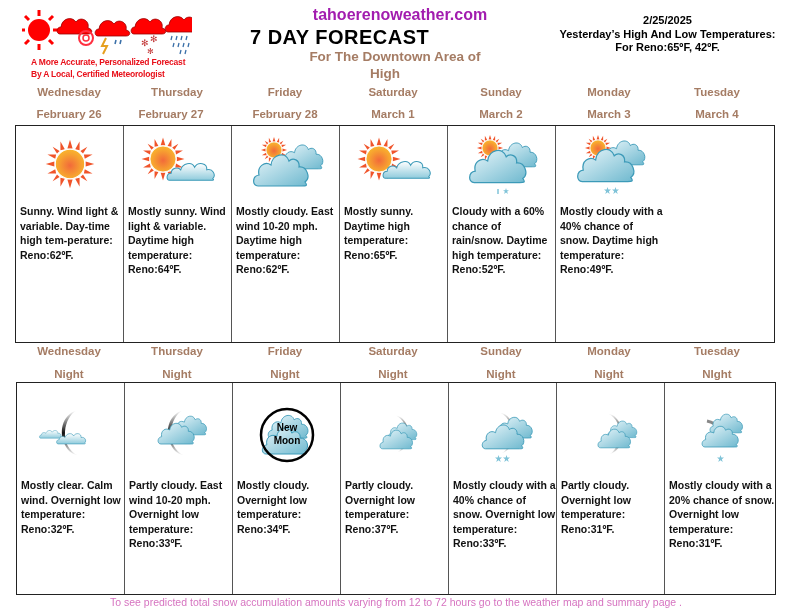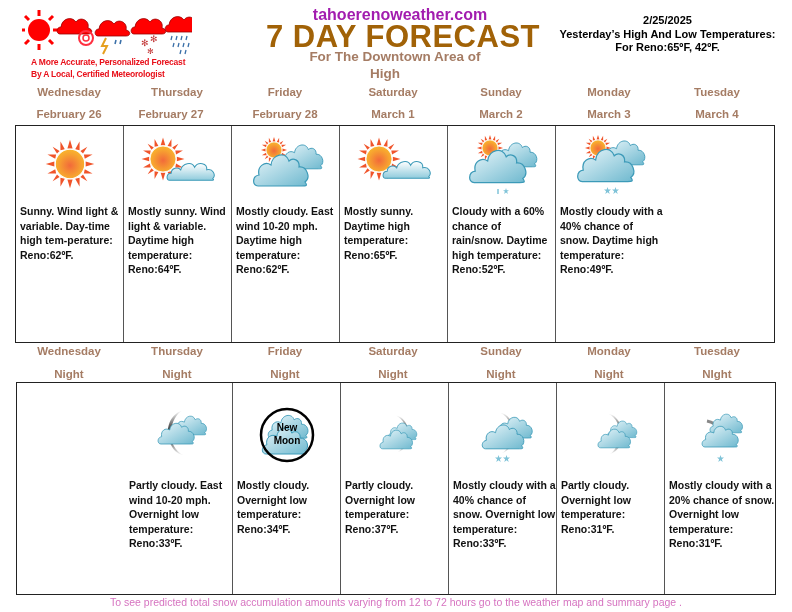--- a/index.html
+++ b/index.html
@@ -3,21 +3,21 @@
 <meta charset="utf-8">
 <style>
   * { box-sizing: border-box; margin: 0; padding: 0; }
   html, body { width: 792px; height: 612px; background: #ffffff; overflow: hidden; }
   body { position: relative; font-family: "Liberation Sans", "DejaVu Sans", sans-serif; color: #000; }
 
   .logo-icons { position: absolute; left: 22px; top: 8px; width: 170px; height: 48px; }
   .tagline { position: absolute; left: 31px; top: 56px; font-size: 8.5px; font-weight: bold; color: #e8101a; line-height: 12px; letter-spacing: -0.2px; font-family: "Liberation Sans Narrow", "Liberation Sans", sans-serif; }
 
   .site-url { position: absolute; left: 260px; top: 6px; width: 280px; text-align: center; font-size: 16px; font-weight: bold; color: #a21caf; }
-  .main-title { position: absolute; left: 250px; top: 20px; width: 290px; text-align: right; font-size: 31px; font-weight: bold; color: #a16207; letter-spacing: 0.5px; line-height: 34px; }
+  .main-title { position: absolute; left: 250px; top: 20px; width: 290px; text-align: left; font-size: 20px; font-weight: bold; color: #000000; letter-spacing: 0.5px; line-height: 34px; }
   .subtitle1 { position: absolute; left: 260px; top: 49px; width: 270px; text-align: center; font-size: 13.5px; font-weight: bold; color: #a57c64; }
   .subtitle2 { position: absolute; left: 260px; top: 66px; width: 250px; text-align: center; font-size: 13.5px; font-weight: bold; color: #a57c64; }
 
   .hist { position: absolute; left: 545px; top: 14px; width: 245px; text-align: center; font-size: 11px; font-weight: bold; color: #000; line-height: 13.5px; }
 
   .hdr-row { position: absolute; left: 15px; width: 760px; height: 16px; }
   .hdr-cell { position: absolute; text-align: center; font-size: 11.5px; font-weight: bold; color: #a57c64; }
 
   .grid { position: absolute; border: 1.5px solid #222; background: #fff; }
   .cell { position: absolute; top: 0; bottom: 0; border-right: 1.5px solid #555; }
@@ -239,20 +239,28 @@
   <div class="hdr-cell" style="left:0;width:108px;">Night</div>
   <div class="hdr-cell" style="left:108px;width:108px;">Night</div>
   <div class="hdr-cell" style="left:216px;width:108px;">Night</div>
   <div class="hdr-cell" style="left:324px;width:108px;">Night</div>
   <div class="hdr-cell" style="left:432px;width:108px;">Night</div>
   <div class="hdr-cell" style="left:540px;width:108px;">Night</div>
   <div class="hdr-cell" style="left:648px;width:108px;">NIght</div>
 </div>
 
 <div class="grid night-grid" style="left:16px;top:382px;width:760px;height:213px;">
+  <div class="cell" style="left:0;width:108px;">
+    <svg class="icon" viewBox="0 0 88 64">
+      <use href="#moon" x="30" y="4" width="24" height="56"></use>
+      <use href="#cloud" x="8" y="26" width="32" height="12"></use>
+      <use href="#cloud" x="22" y="28" width="46" height="16"></use>
+    </svg>
+    <div class="desc">Mostly clear. Calm wind. Overnight low temperature: Reno:32ºF.</div>
+  </div>
   <div class="cell" style="left:108px;width:108px;">
     <svg class="icon" viewBox="0 0 88 64">
       <use href="#moon" x="28" y="4" width="24" height="56"></use>
       <use href="#bigcloud" x="38" y="10" width="36" height="26"></use>
       <use href="#bigcloud" x="22" y="16" width="40" height="30"></use>
     </svg>
     <div class="desc">Partly cloudy. East wind 10-20 mph. Overnight low temperature: Reno:33ºF.</div>
   </div>
   <div class="cell" style="left:216px;width:108px;">
     <svg class="icon" viewBox="0 0 88 64">

